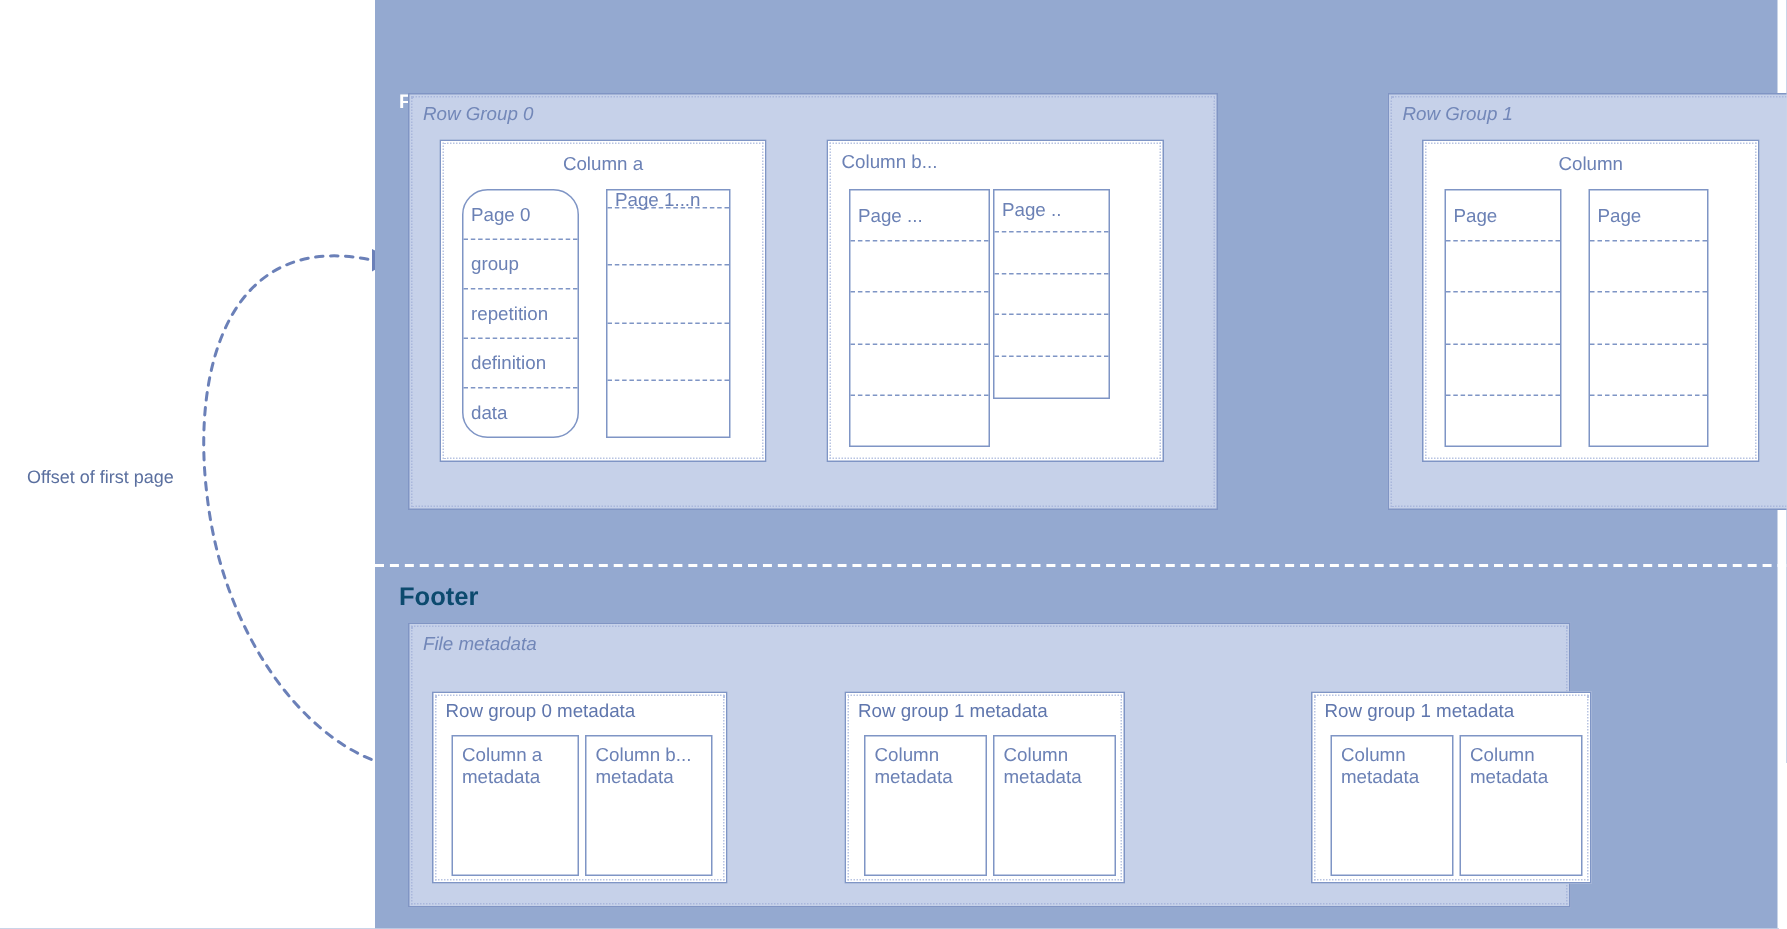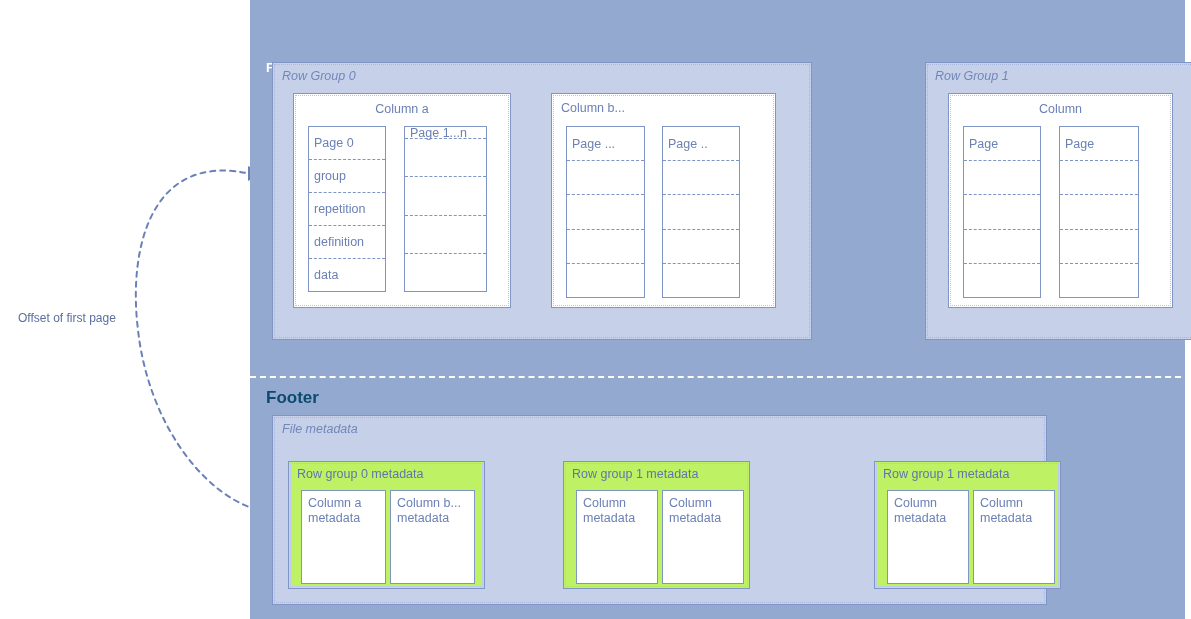--- a/index.html
+++ b/index.html
@@ -81,21 +81,21 @@
     border-bottom:1px dashed #7f95c5;
   }
   .page-seg:last-child{border-bottom:none;}
   .page-seg span{
     position:absolute;left:5px;top:50%;transform:translateY(-50%);
     color:#6b81b5;font-size:12.5px;white-space:nowrap;
   }
 
   
   .meta-group{
-    background:#bef264;
+    background:#ffffff;
     border:1.5px solid #7f95c5;
     outline:1px dotted #b8c4e2;
     outline-offset:-3px;
   }
   .meta-group-label{
     position:absolute;left:8px;top:5px;
     color:#5f76ad;font-size:12.5px;
   }
   .meta-box{
     position:absolute;
@@ -130,21 +130,21 @@
 </div>
 
 <div class="abs" id="file-footer-separator"></div>
 
 <div class="abs panel" id="row-group-0">
   <div class="panel-label">Row Group 0</div>
 
   <div class="abs white-box" id="column-a">
     <div class="box-label col-center-label">Column a</div>
 
-    <div class="page-box" style="left:14px;top:32px;width:78px;height:166px;">
+    <div class="page-box" style="left:14px;top:32px;width:78px;height:166px;border-radius:17px;">
       <div class="page-seg">
           <span>Page 0</span>
         </div>
       <div class="page-seg">
           <span>group</span>
         </div>
       <div class="page-seg">
           <span>repetition</span>
         </div>
       <div class="page-seg">
@@ -170,39 +170,39 @@
         </div>
       <div class="page-seg">
           <span></span>
         </div>
     </div>
   </div>
 
   <div class="abs white-box" id="column-b">
     <div class="box-label col-left-label">Column b...</div>
 
-    <div class="page-box" style="left:14px;top:32px;width:79px;height:172px;">
+    <div class="page-box" style="left:14px;top:32px;width:94px;height:172px;">
       <div class="page-seg">
           <span>Page ...</span>
         </div>
       <div class="page-seg">
           <span></span>
         </div>
       <div class="page-seg">
           <span></span>
         </div>
       <div class="page-seg">
           <span></span>
         </div>
       <div class="page-seg">
           <span></span>
         </div>
     </div>
 
-    <div class="page-box" style="left:110px;top:32px;width:78px;height:172px;">
+    <div class="page-box" style="left:110px;top:32px;width:78px;height:140px;">
       <div class="page-seg">
           <span>Page ..</span>
         </div>
       <div class="page-seg">
           <span></span>
         </div>
       <div class="page-seg">
           <span></span>
         </div>
       <div class="page-seg">

